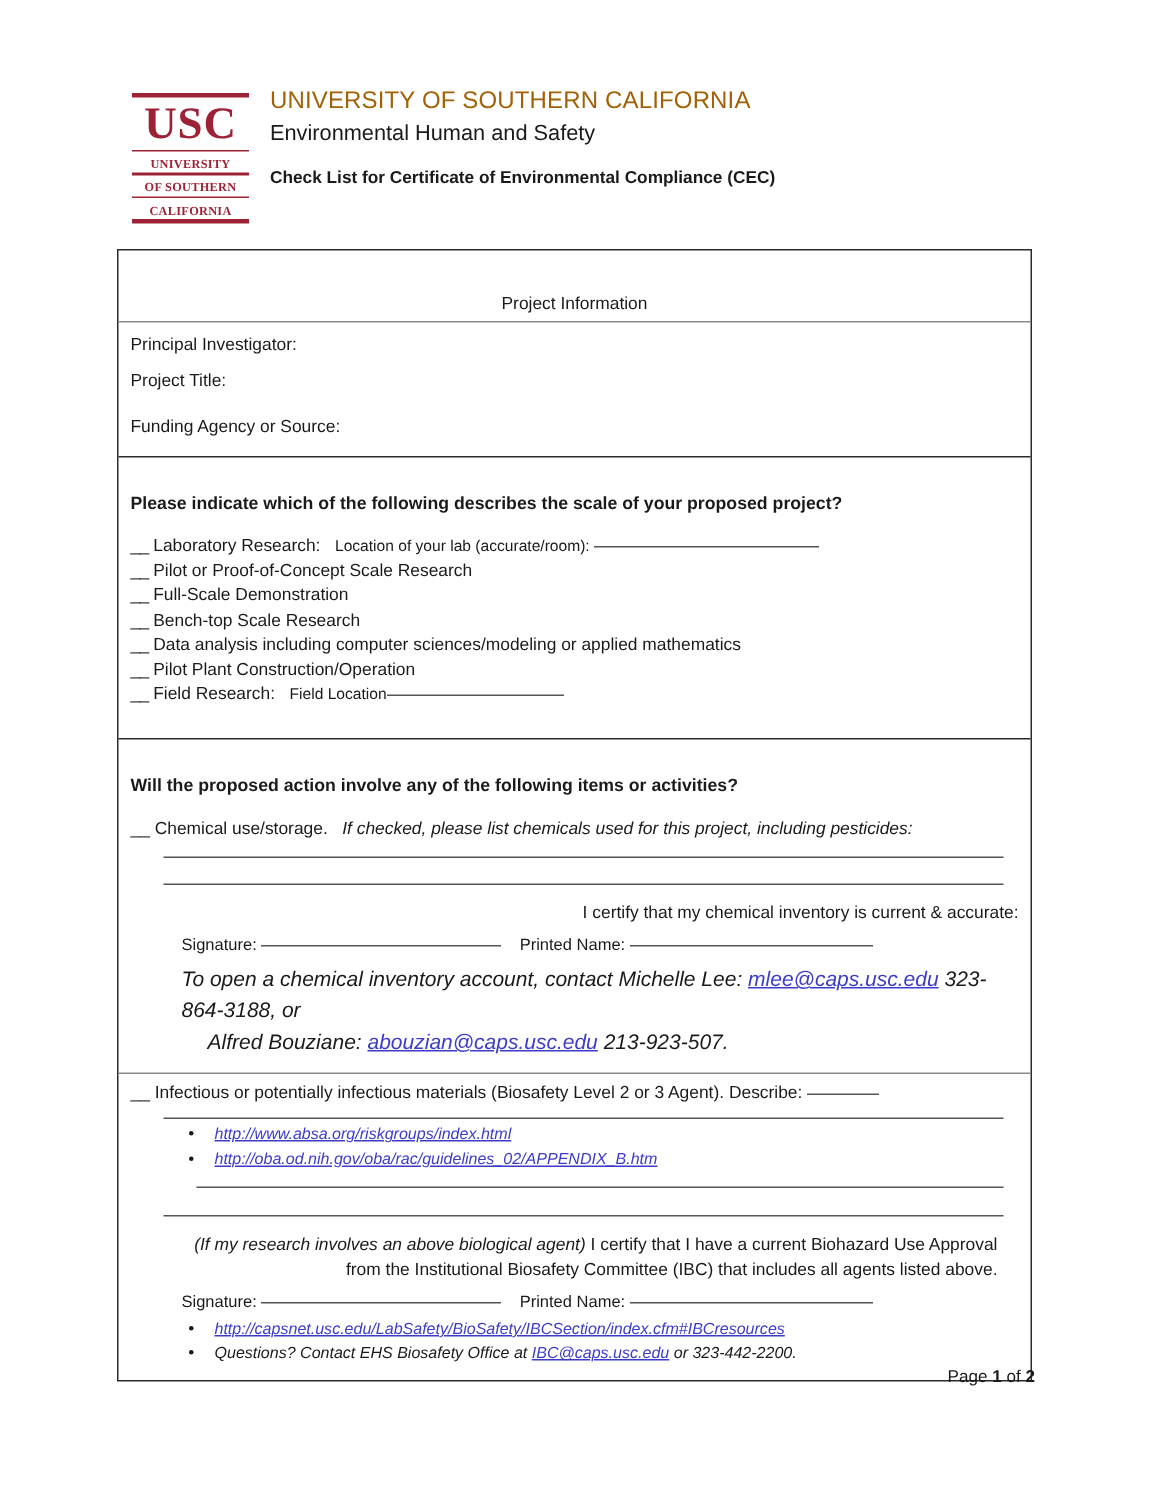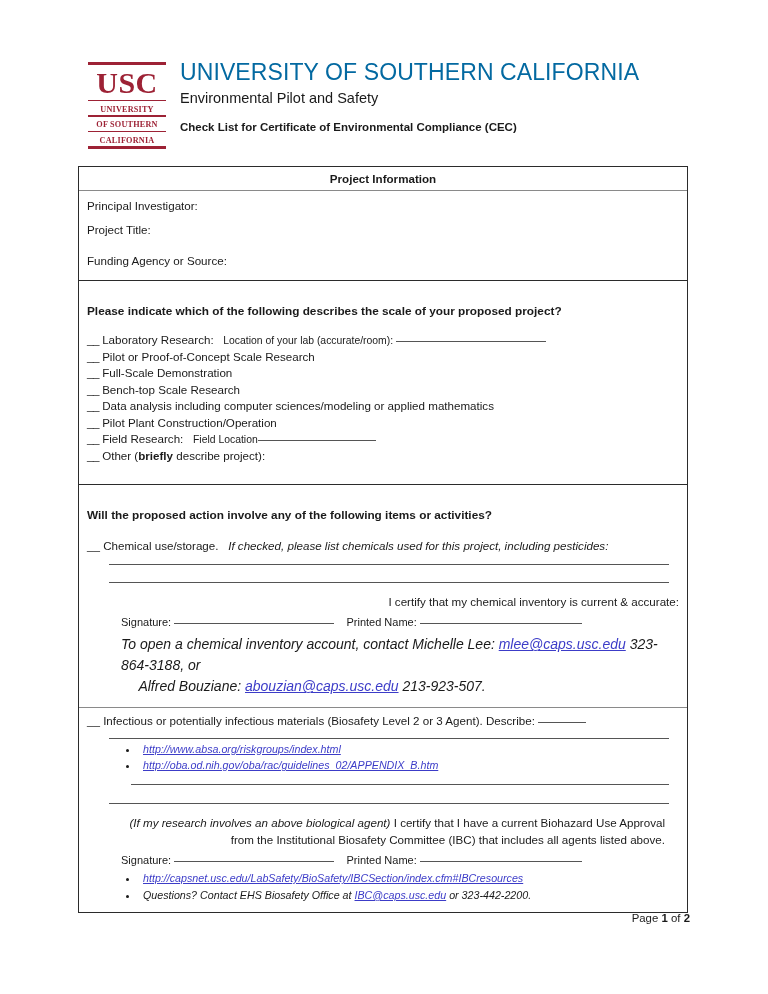--- a/index.html
+++ b/index.html
@@ -60,23 +60,23 @@
     color: #9d2235;
     text-align: center;
     padding: 1.5px 0 1.5px 0;
     white-space: nowrap;
   }
   .header-text {
     padding-left: 14px;
     flex: 1;
   }
   .h-univ {
-    font-size: 23px;
+    font-size: 16px;
     letter-spacing: 0.1px;
-    color: #0369a1;
+    color: #a16207;
     line-height: 1.25;
     white-space: nowrap;
   }
   .h-dept {
     font-size: 14.5px;
     color: #1a1a1a;
     line-height: 1.35;
     margin-top: 2px;
   }
   .h-sub {
@@ -105,23 +105,24 @@
   .trow.thick { border-bottom: 1.6px solid #2b2b2b; }
 
   .cell {
     padding: 4px 8px 6px 8px;
     font-size: 11.6px;
     line-height: 1.48;
     color: #1a1a1a;
   }
   .cell.center {
     text-align: center;
-    font-weight: bold;
+    font-weight: normal;
     padding: 3px 8px 3px 8px;
     font-size: 11.6px;
+    margin-top: 24px;
   }
   .q-head {
     font-weight: bold;
     font-size: 11.8px;
     margin: 18px 0 2px 0;
   }
   .opt {
     font-size: 11.6px;
     line-height: 1.42;
     white-space: nowrap;
@@ -187,21 +188,21 @@
       <div class="logo-rule thin"></div>
       <div class="logo-line">UNIVERSITY</div>
       <div class="logo-rule thin"></div>
       <div class="logo-line">OF SOUTHERN</div>
       <div class="logo-rule thin"></div>
       <div class="logo-line">CALIFORNIA</div>
       <div class="logo-rule"></div>
     </div>
     <div class="header-text">
       <div class="h-univ">UNIVERSITY OF SOUTHERN CALIFORNIA</div>
-      <div class="h-dept">Environmental Pilot and Safety</div>
+      <div class="h-dept">Environmental Human and Safety</div>
       <div class="h-sub">Check List for Certificate of Environmental Compliance (CEC)</div>
     </div>
   </div>
 
   <div class="form-table">
 
     <div class="trow">
       <div class="cell center">Project Information</div>
     </div>
 
@@ -255,24 +256,20 @@
           <span>Pilot Plant Construction/Operation</span>
         </div>
 
         <div class="opt">
           <span class="blank">__</span>
           <span>Field Research:</span>
           &nbsp;
           <span class="small">Field Location</span><span class="rule-inline" style="width:118px"></span>
         </div>
 
-        <div class="opt">
-          <span class="blank">__</span>
-          <span>Other (<span style="font-weight: bold;">briefly</span> describe project):</span>
-        </div>
 
         <div class="vspace14"></div>
       </div>
     </div>
 
     <div class="trow">
       <div class="cell">
         <div class="q-head">Will the proposed action involve any of the following items or activities?</div>
         <div class="vspace10"></div>
 

